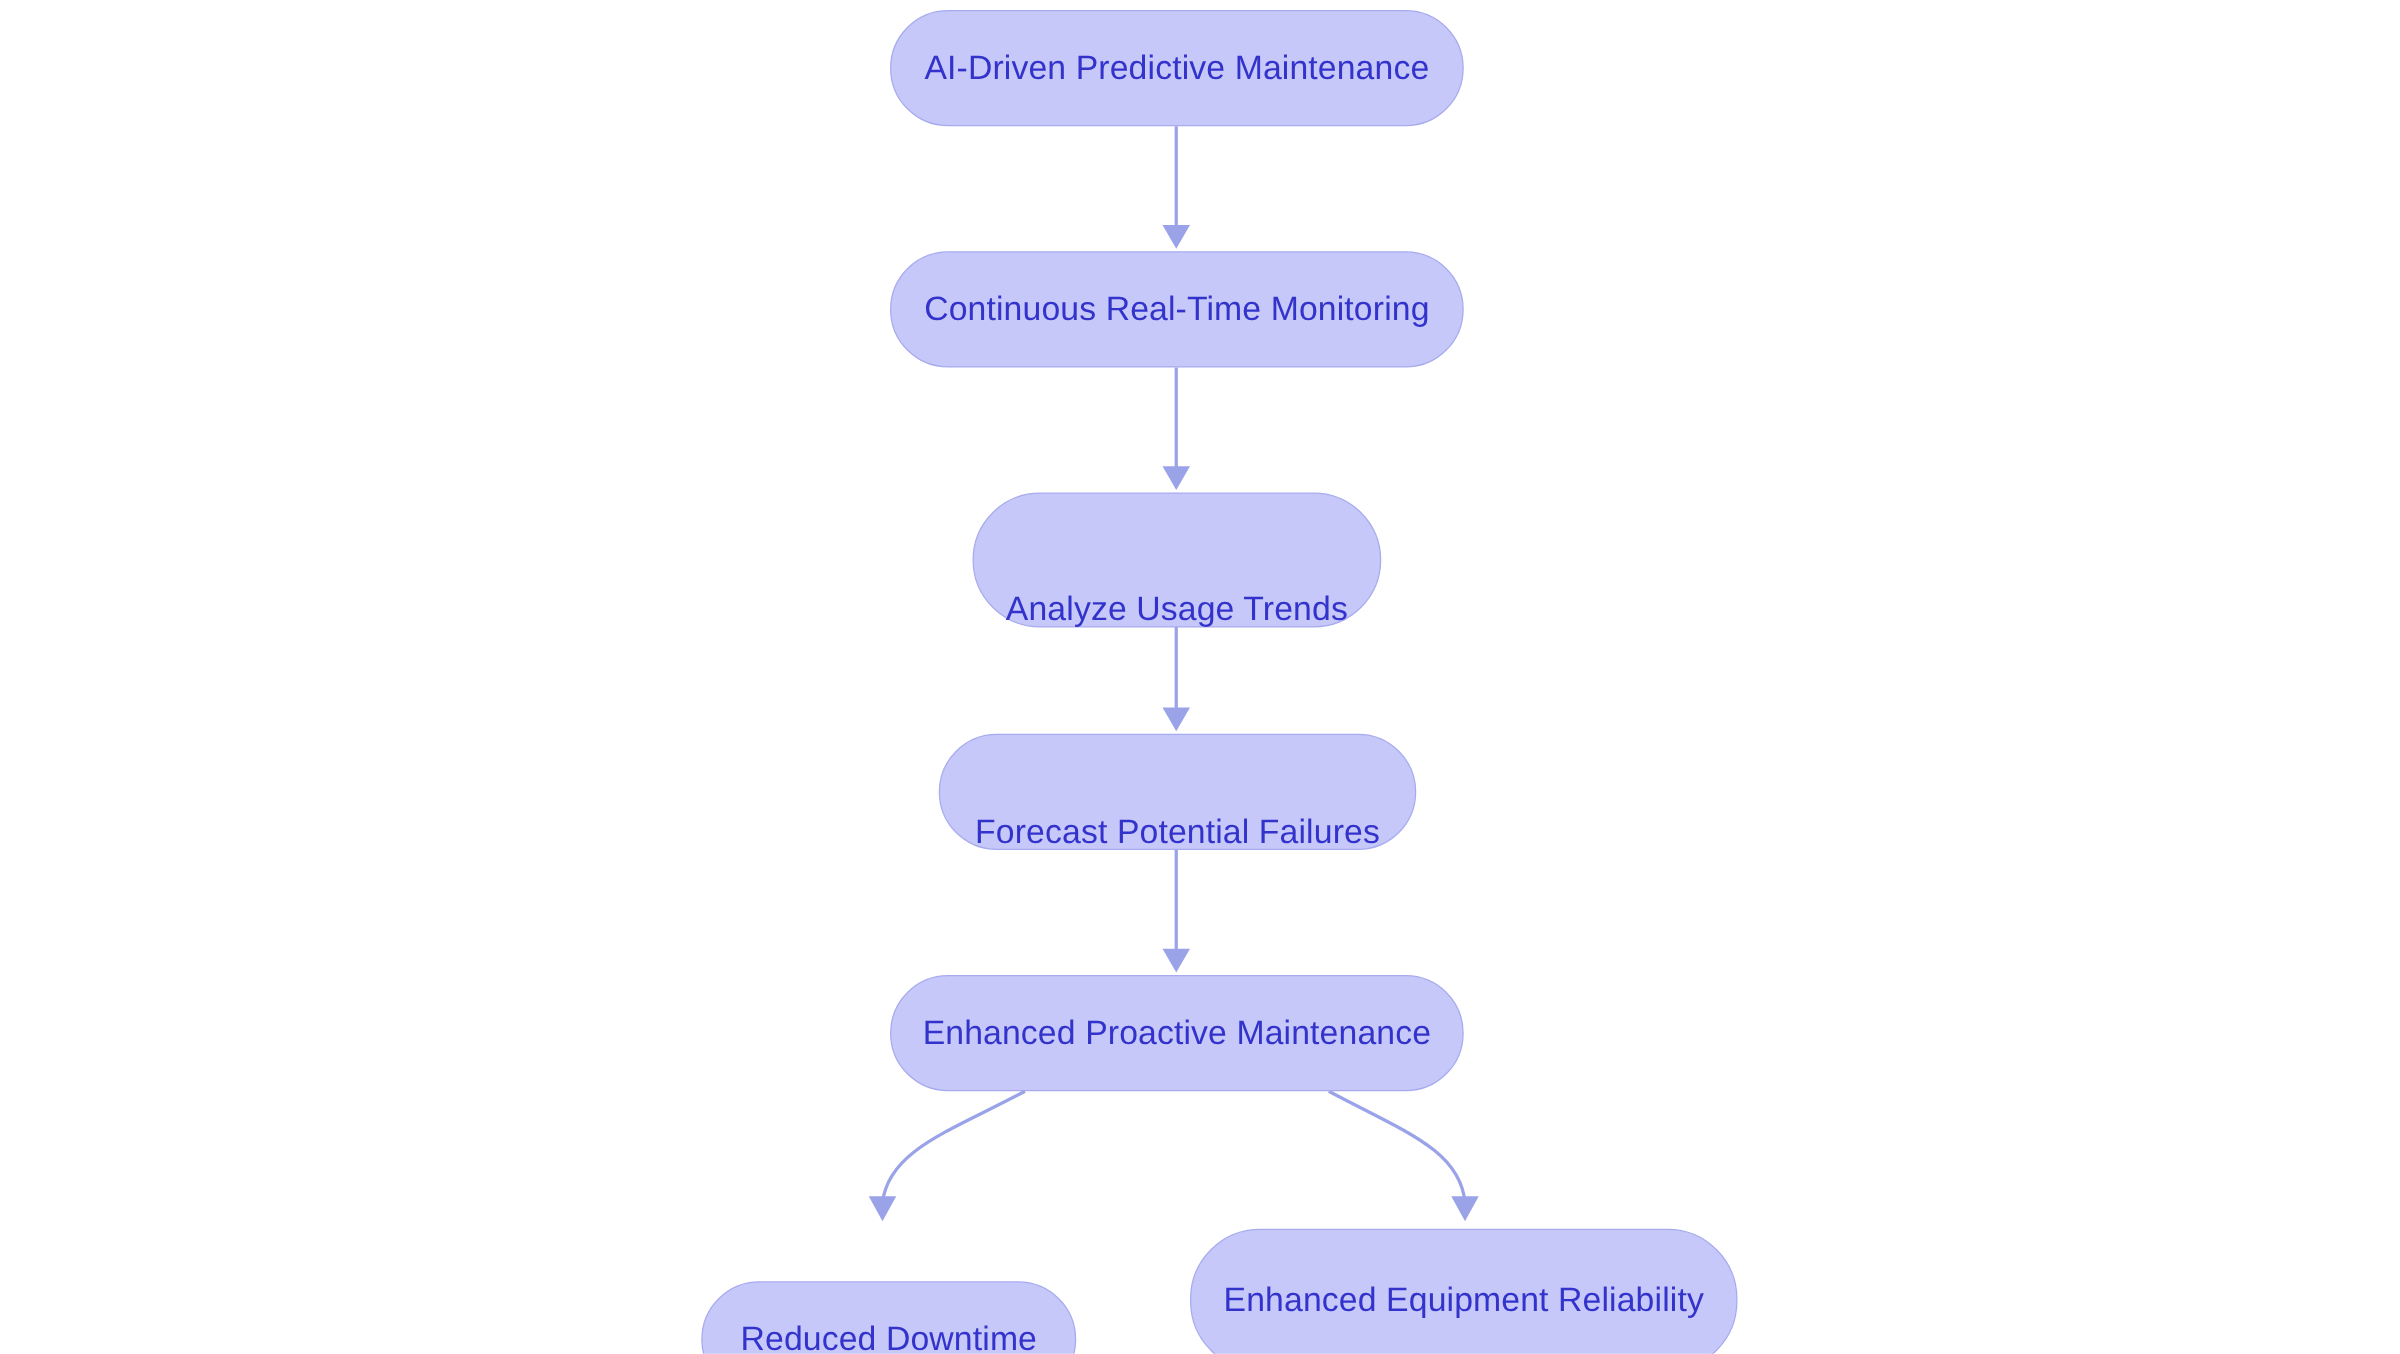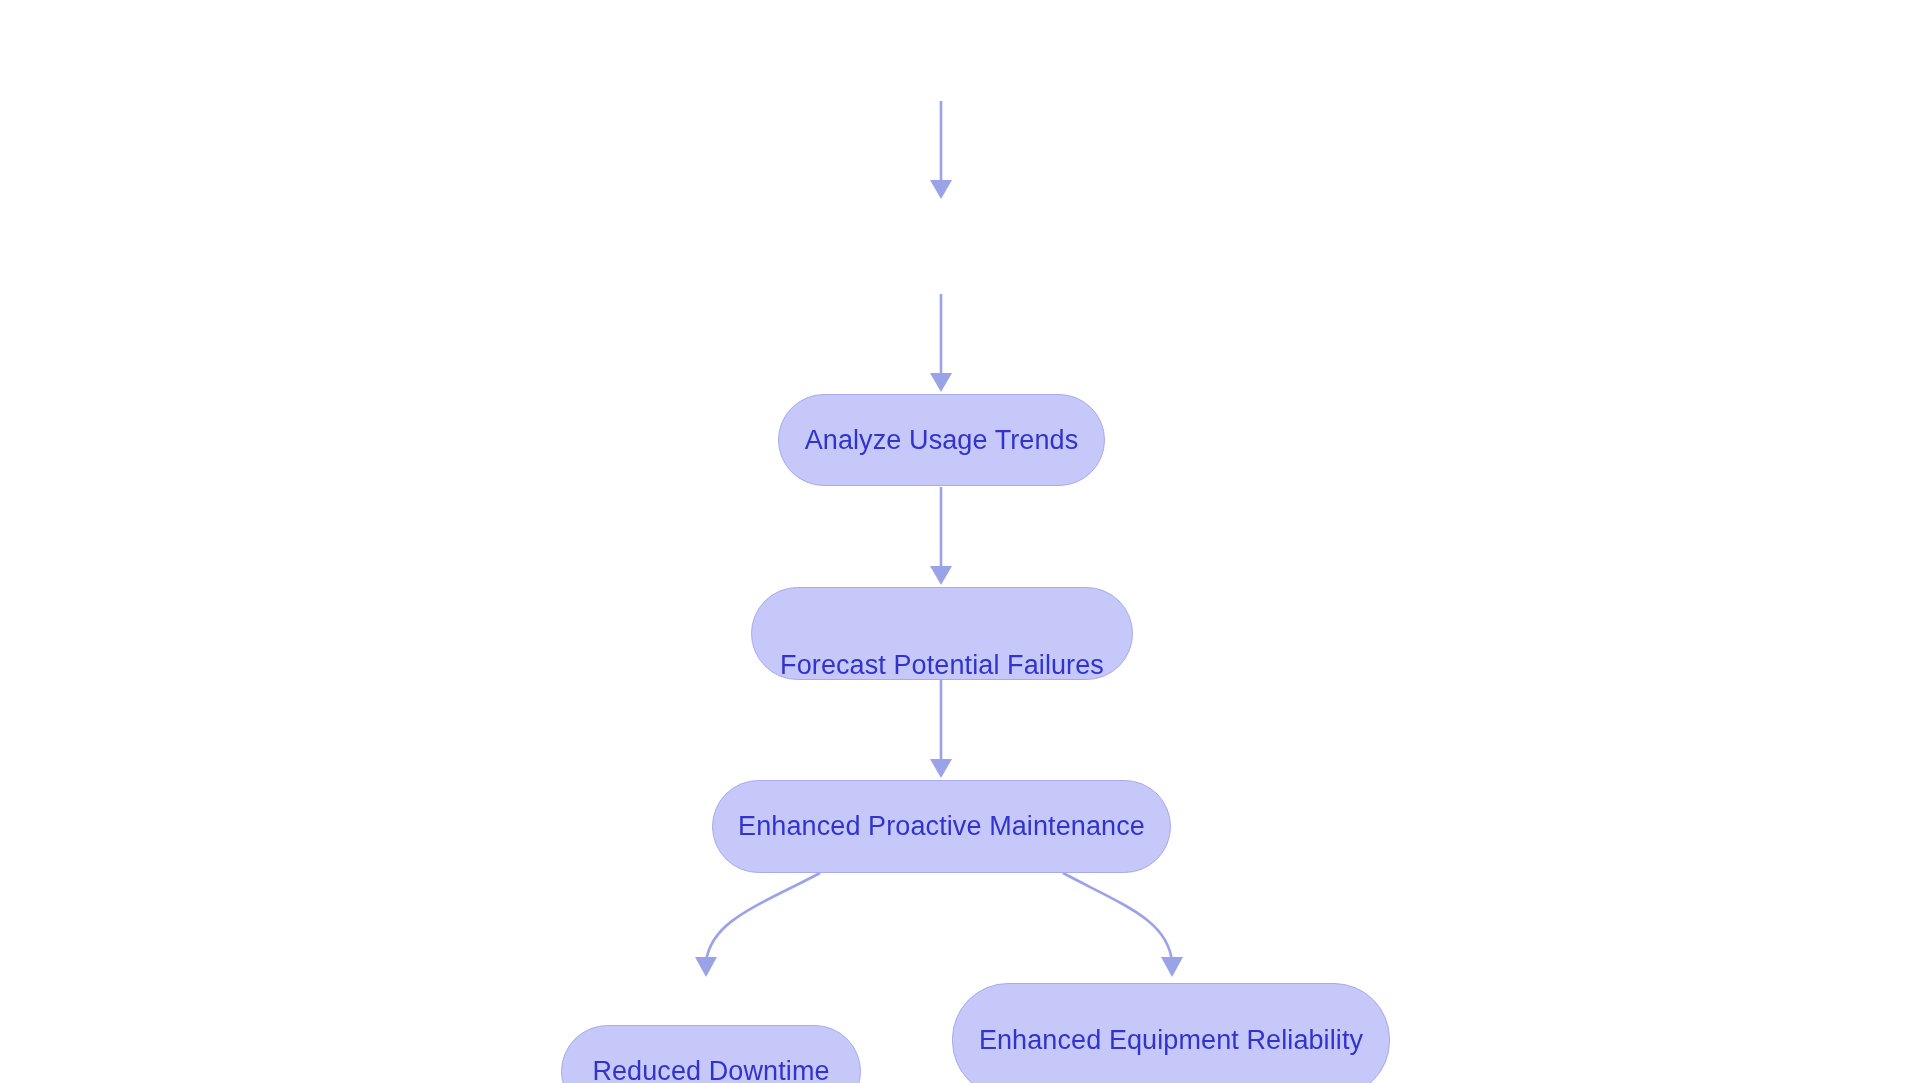--- a/index.html
+++ b/index.html
@@ -78,23 +78,29 @@
     <g stroke="#9ba3e8" stroke-width="2.6" fill="none">
       <path d="M 820 873 C 760 905, 711 920, 706 962"></path>
       <path d="M 1063 873 C 1123 905, 1168 920, 1172 962"></path>
     </g>
     <g fill="#9ba3e8">
       <polygon points="695,957 717,957 706,977"></polygon>
       <polygon points="1161,957 1183,957 1172,977"></polygon>
     </g>
   </svg>
 
+  <div class="node" style="left:712px; top:8px; width:459px; height:93px;">
+    <span class="node-label">AI-Driven Predictive Maintenance</span>
+  </div>
 
+  <div class="node" style="left:712px; top:201px; width:459px; height:93px;">
+    <span class="node-label">Continuous Real-Time Monitoring</span>
+  </div>
 
-  <div class="node" style="left:778px; top:394px; width:327px; height:92px;">
+  <div class="node" style="left:778px; top:394px; width:327px; height:108px;align-items:flex-end;">
     <span class="node-label">Analyze Usage Trends</span>
   </div>
 
   <div class="node" style="left:751px; top:587px; width:382px; height:93px;align-items:flex-end;">
     <span class="node-label">Forecast Potential Failures</span>
   </div>
 
   <div class="node" style="left:712px; top:780px; width:459px; height:93px;">
     <span class="node-label">Enhanced Proactive Maintenance</span>
   </div>

